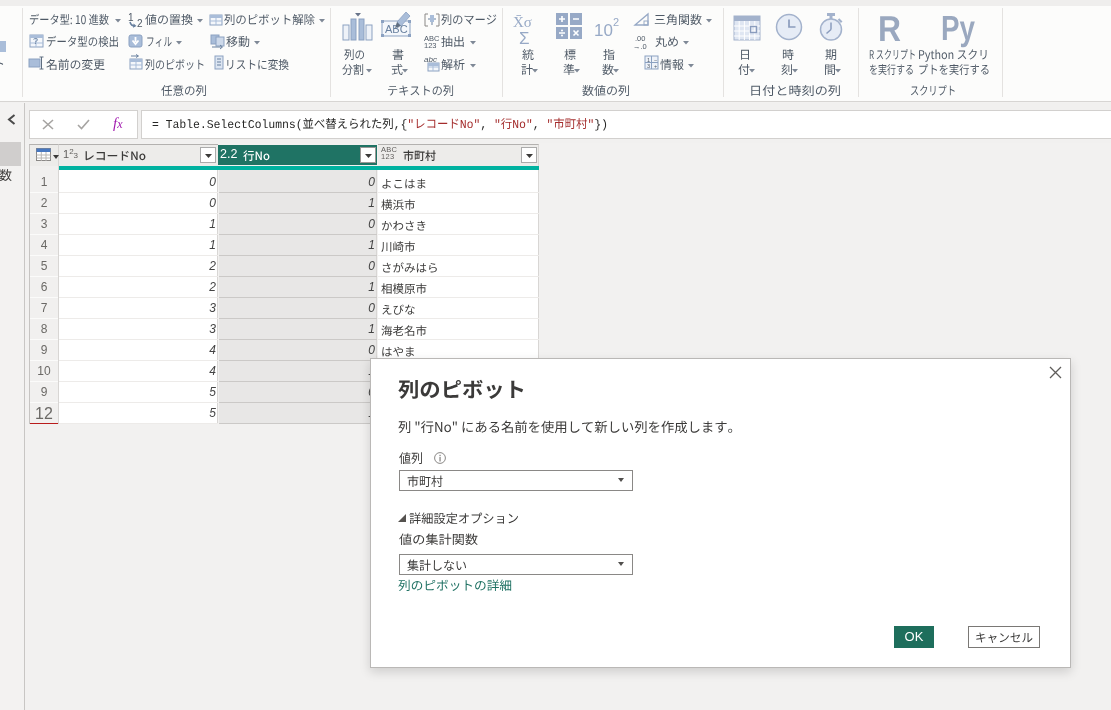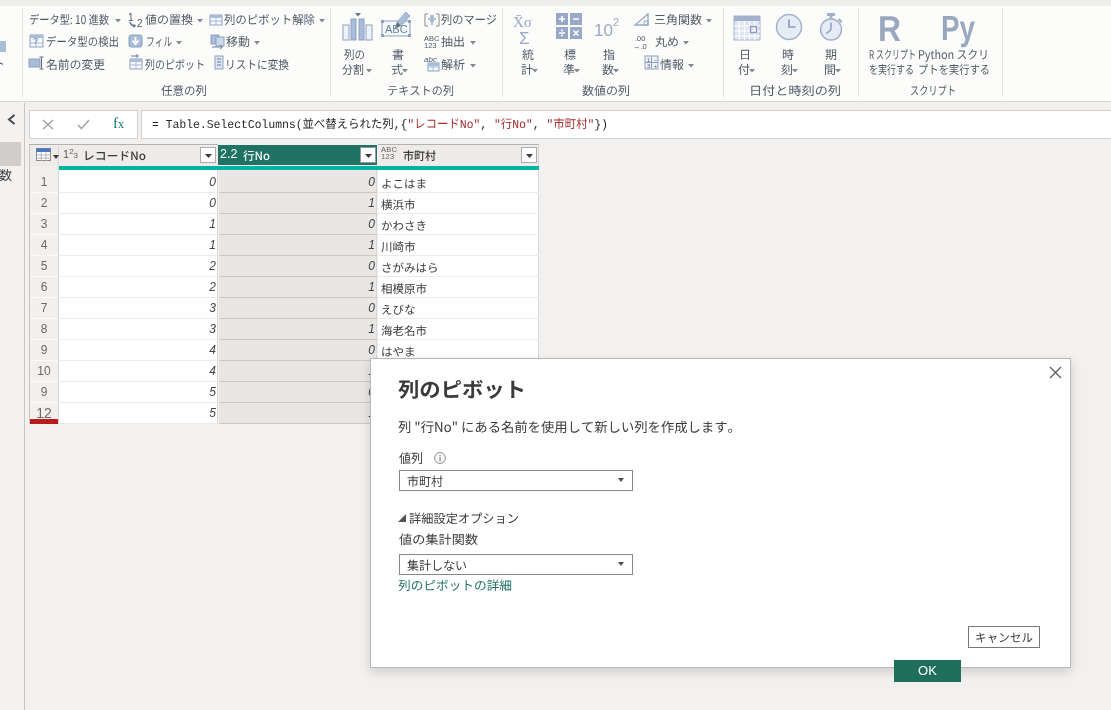--- a/index.html
+++ b/index.html
@@ -515,21 +515,21 @@
   </svg>
 <div style="left:0;top:103px;width:1111px;height:40px;background:#f1f0ef"></div>
 <div style="left:29px;top:110px;width:109px;height:29px;background:#fff;border:1px solid #d2d0ce"></div>
 <div style="left:141px;top:110px;width:979px;height:29px;background:#fff;border:1px solid #d2d0ce"></div>
 <svg class="vt" style="left:42px;top:119px" width="12" height="11">
     <path d="M1 1 L11 10 M11 1 L1 10" stroke="#a6a4a2" stroke-width="1.6"></path>
   </svg>
 <svg class="vt" style="left:77px;top:119px" width="13" height="11">
     <path d="M1 6 L4.5 9.5 L12 1" stroke="#a6a4a2" stroke-width="1.6" fill="none"></path>
   </svg>
-<div style="left:113px;top:115px;width:22px;height:20px;font-family:'Liberation Serif',serif;font-size:15px;color:#0f766e">f<span style="font-size:12px">x</span></div>
+<div style="left:113px;top:115px;width:22px;height:20px;font-family:'Liberation Serif',serif;font-style:italic;font-size:15px;color:#a21caf">f<span style="font-size:12px">x</span></div>
 <svg class="vt" style="left:152px;top:128px" width="458" height="1" viewBox="0 0 458 1">
     <g transform="translate(0 0) scale(0.00557 -0.00586)" fill="#262625">
       <use href="#g83" x="0"></use>
       <use href="#g85" x="2458"></use>
       <use href="#g86" x="3687"></use>
       <use href="#g87" x="4916"></use>
       <use href="#g88" x="6145"></use>
       <use href="#g89" x="7374"></use>
       <use href="#g90" x="8603"></use>
       <use href="#g91" x="9832"></use>
@@ -803,21 +803,21 @@
 <div style="left:30px;top:382px;width:28px;height:21px;font-size:12px;color:#6b6966;text-align:center;line-height:21px;border-bottom:1px solid #fbfbfa">9</div>
 <div style="left:59px;top:382px;width:159px;height:21px;font-size:12px;font-style:italic;color:#444;text-align:right;padding-right:2px;line-height:21px;border-bottom:1px solid #edebe9">5</div>
 <div style="left:219px;top:382px;width:158px;height:21px;font-size:12px;font-style:italic;color:#444;text-align:right;padding-right:2px;line-height:21px;border-bottom:1px solid #cbc9c7">0</div>
 <div style="left:378px;top:382px;width:161px;height:21px;border-bottom:1px solid #edebe9"></div>
 <svg class="vt" style="left:380.5px;top:398px" width="25" height="1" viewBox="0 0 25 1">
     <g transform="translate(0 0) scale(0.0115 -0.0115)" fill="#3b3a39">
       <use href="#g154" x="0"></use>
       <use href="#g155" x="1000"></use>
     </g>
   </svg>
-<div style="left:30px;top:403px;width:28px;height:21px;font-size:14px;color:#6b6966;text-align:center;line-height:21px;border-bottom:5px solid #b91c1c">12</div>
+<div style="left:30px;top:403px;width:28px;height:21px;font-size:16px;color:#6b6966;text-align:center;line-height:21px;border-bottom:1px solid #b91c1c">12</div>
 <div style="left:59px;top:403px;width:159px;height:21px;font-size:12px;font-style:italic;color:#444;text-align:right;padding-right:2px;line-height:21px;border-bottom:1px solid #edebe9">5</div>
 <div style="left:219px;top:403px;width:158px;height:21px;font-size:12px;font-style:italic;color:#444;text-align:right;padding-right:2px;line-height:21px;border-bottom:1px solid #cbc9c7">1</div>
 <div style="left:378px;top:403px;width:161px;height:21px;border-bottom:1px solid #edebe9"></div>
 <svg class="vt" style="left:380.5px;top:419px" width="36" height="1" viewBox="0 0 36 1">
     <g transform="translate(0 0) scale(0.0115 -0.0115)" fill="#3b3a39">
       <use href="#g156" x="0"></use>
       <use href="#g157" x="1000"></use>
       <use href="#g115" x="2000"></use>
     </g>
   </svg>
@@ -943,21 +943,21 @@
       <use href="#g12" x="1000"></use>
       <use href="#g16" x="2000"></use>
       <use href="#g17" x="3000"></use>
       <use href="#g18" x="4000"></use>
       <use href="#g0" x="5000"></use>
       <use href="#g12" x="6000"></use>
       <use href="#g175" x="7000"></use>
       <use href="#g176" x="8000"></use>
     </g>
   </svg>
-<div style="left:894px;top:660px;width:67px;height:22px;background:#1e6e5c;color:#fff;font-size:13px;text-align:center;line-height:22px">OK</div>
+<div style="left:894px;top:626px;width:40px;height:22px;background:#1e6e5c;color:#fff;font-size:13px;text-align:center;line-height:22px">OK</div>
 <div style="left:968px;top:626px;width:72px;height:22px;background:#fff;border:1px solid #7a7875"></div>
 <svg class="vt" style="left:975px;top:641.5px" width="60" height="1" viewBox="0 0 60 1">
     <g transform="translate(0 0) scale(0.0116 -0.012)" fill="#3b3a39">
       <use href="#g46" x="0"></use>
       <use href="#g184" x="1000"></use>
       <use href="#g182" x="2000"></use>
       <use href="#g185" x="3000"></use>
       <use href="#g25" x="4000"></use>
     </g>
   </svg>

